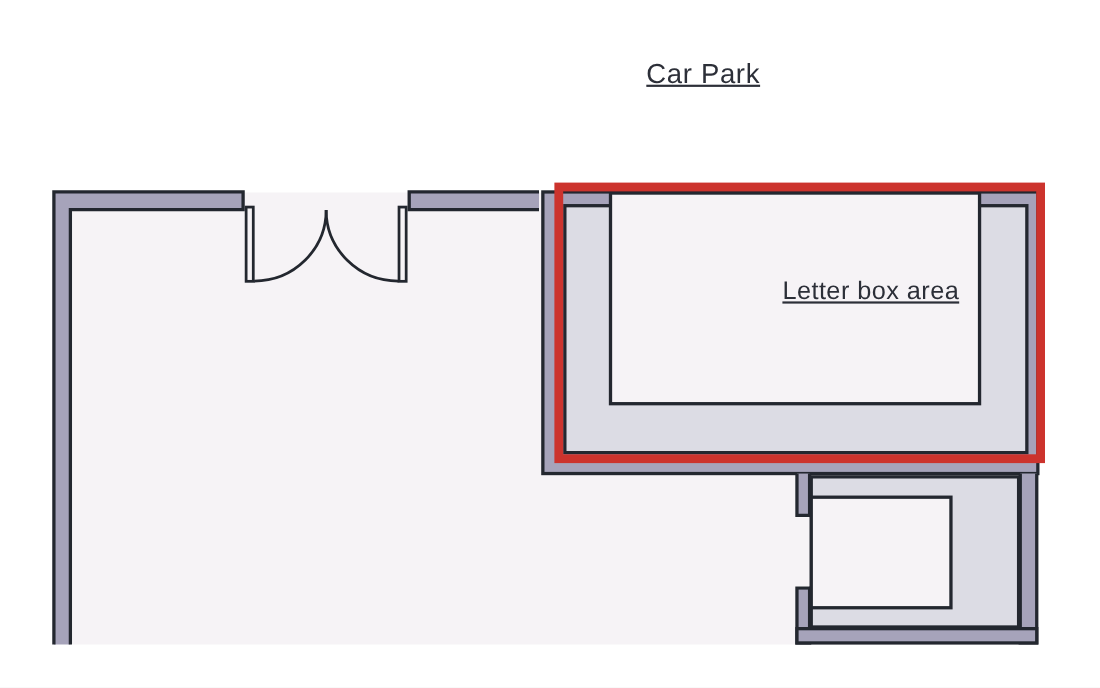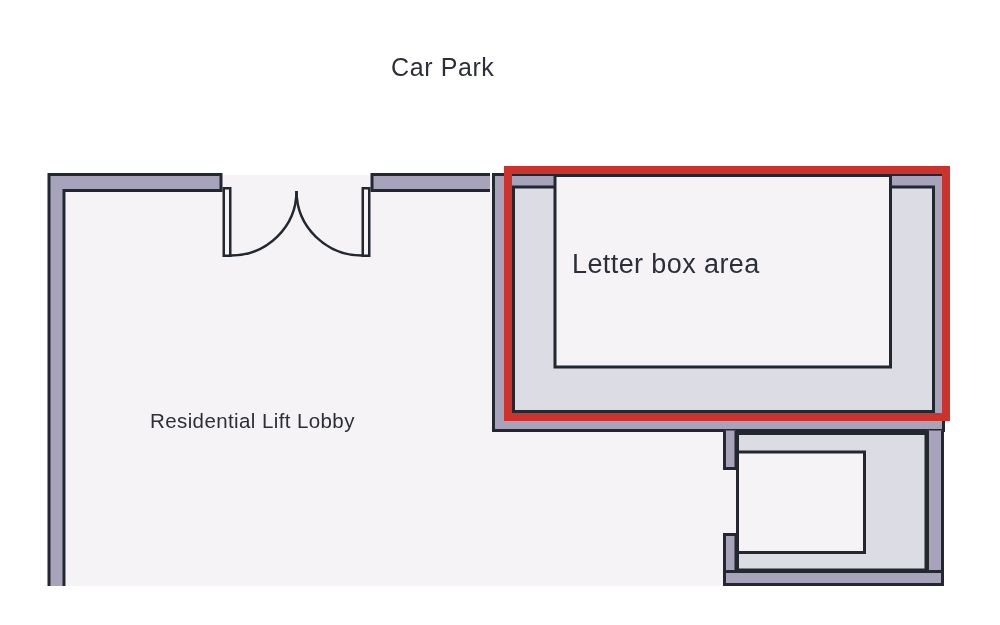--- a/index.html
+++ b/index.html
@@ -25,36 +25,37 @@
   .g{fill:var(--inner-wall-fill);stroke:var(--outline);stroke-width:3;}
   .f{fill:var(--floor-fill);stroke:none;}
   .fo{fill:var(--floor-fill);stroke:var(--outline);stroke-width:3;}
   .jamb{fill:var(--floor-fill);stroke:var(--outline);stroke-width:2.5;}
   .arc{fill:none;stroke:var(--outline);stroke-width:2.5;}
   .red{fill:none;stroke:var(--highlight-red);stroke-width:8;}
   
   .label{
     position:absolute;
     color:var(--text);
-    text-align:left;
+    text-align:right;
     letter-spacing:0.4px;
     font-weight:500;
+    text-decoration:underline;
   }
   .title-label{
     left:391px;top:53px;width:300px;
     font-size:25px;
     letter-spacing:0.6px;
   }
   .lobby-label{
     left:150px;top:409px;width:300px;
     font-size:20.5px;
   }
   .letterbox-label{
     left:572px;top:250px;width:300px;
-    font-size:27px;
+    font-size:23px;
     line-height:28px;
   }
 </style>
 </head>
 <body>
 
 <div class="canvas">
 
   <svg class="plan-svg" width="1000" height="625" viewBox="0 0 1000 625">
 
@@ -86,19 +87,18 @@
 
     <rect class="jamb" x="223.75" y="188.25" width="6.5" height="67.5"></rect>
     <rect class="jamb" x="362.75" y="188.25" width="6.5" height="67.5"></rect>
 
     <path class="arc" d="M 231 255.5 A 65.5 64.5 0 0 0 296.5 191"></path>
     <path class="arc" d="M 362 255.5 A 65.5 64.5 0 0 1 296.5 191"></path>
   </svg>
 
   <div class="label title-label">Car Park</div>
 
-  <div class="label lobby-label">Residential Lift Lobby</div>
 
   <div class="label letterbox-label">
     <div>Letter box area</div>
   </div>
 
 </div>
 
 </body></html>

